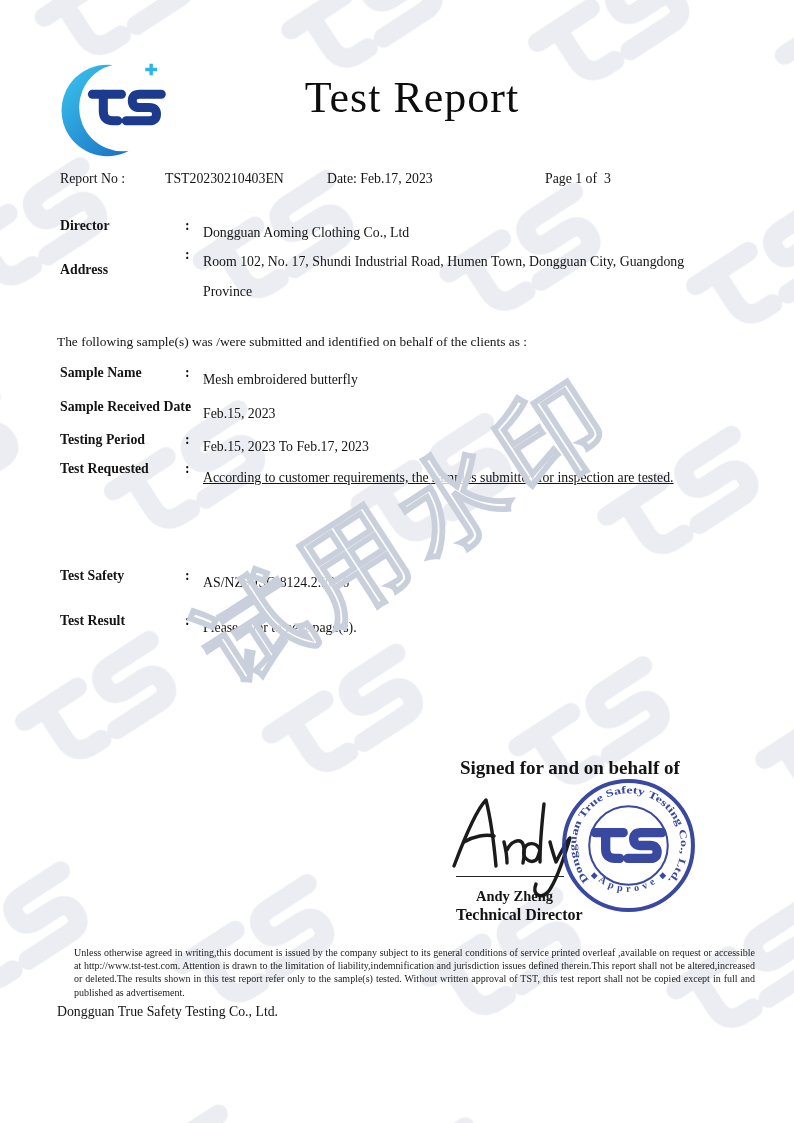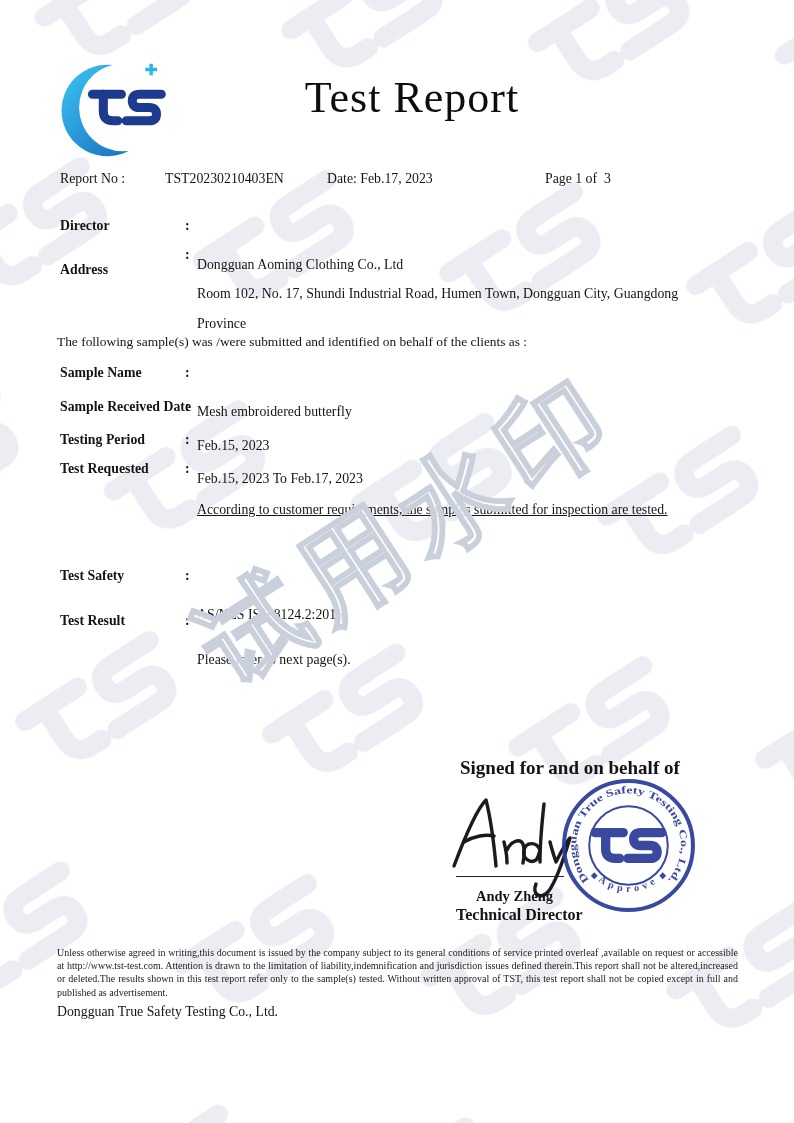--- a/index.html
+++ b/index.html
@@ -22,41 +22,41 @@
     font-size:104px;letter-spacing:14px;font-weight:bold;
     color:rgba(255,255,255,0.78);
     -webkit-text-stroke:2.5px #c9d0dc;
   }
   .abs{position:absolute;}
   .logo{left:56px;top:52px;width:128px;height:112px;}
   .title{left:30px;top:72px;width:764px;text-align:center;font-size:44px;letter-spacing:1px;color:#0d0d0d;}
   .row{position:absolute;left:60px;width:710px;font-size:13.8px;}
   .row .lbl{position:absolute;left:0;font-weight:bold;white-space:pre;}
   .row .colon{position:absolute;left:125px;font-weight:bold;}
-  .row .val{position:absolute;left:137px;width:516px;line-height:30px;margin-top:32px;}
+  .row .val{position:absolute;left:143px;width:516px;line-height:30px;}
   .report-row{top:171px;}
   .report-row span{position:absolute;white-space:pre;}
   .r-no-l{left:0;}
   .r-no-v{left:105px;}
   .r-date{left:267px;}
   .r-page{left:485px;}
   .applicant-row{top:218px;}
   .address-row{top:247px;}
   .address-row .lbl{top:15px;}
   .intro{left:57px;top:334px;width:660px;font-size:13.4px;}
   .f0{top:365px;} .f1{top:399px;} .f2{top:432px;} .f3{top:461px;}
   .f4{top:568px;} .f5{top:613px;}
   .f3 .val{padding-left:28px;text-indent:-28px;line-height:34px;width:540px;text-decoration:underline;}
   .signed{left:460px;top:757px;font-size:19px;font-weight:bold;}
   .sig-svg{left:448px;top:792px;width:140px;height:110px;}
   .sig-line{left:456px;top:876px;width:108px;border-top:1.6px solid #222;height:0;}
   .stamp{left:558px;top:775px;width:141px;height:141px;opacity:0.93;}
   .signer-name{left:460px;top:888px;font-size:14.5px;font-weight:bold;margin-left:16px;}
   .signer-title{left:456px;top:906px;font-size:16px;font-weight:bold;}
-  .disclaimer{left:57px;top:946px;width:681px;font-size:10px;line-height:13.2px;text-align:justify;color:#1a1a1a;}
+  .disclaimer{left:74px;top:946px;width:681px;font-size:10px;line-height:13.2px;text-align:justify;color:#1a1a1a;}
   .footer-line{left:57px;font-size:13.8px;white-space:pre;}
   .fc1{top:1004px;} .fc2{top:1022px;} .fc3{top:1040px;}
 </style>
 </head>
 <body>
 
 <div class="page">
 
   <svg class="wm-tiles" width="794" height="1123" viewBox="0 0 794 1123" aria-hidden="true">
     <defs>

